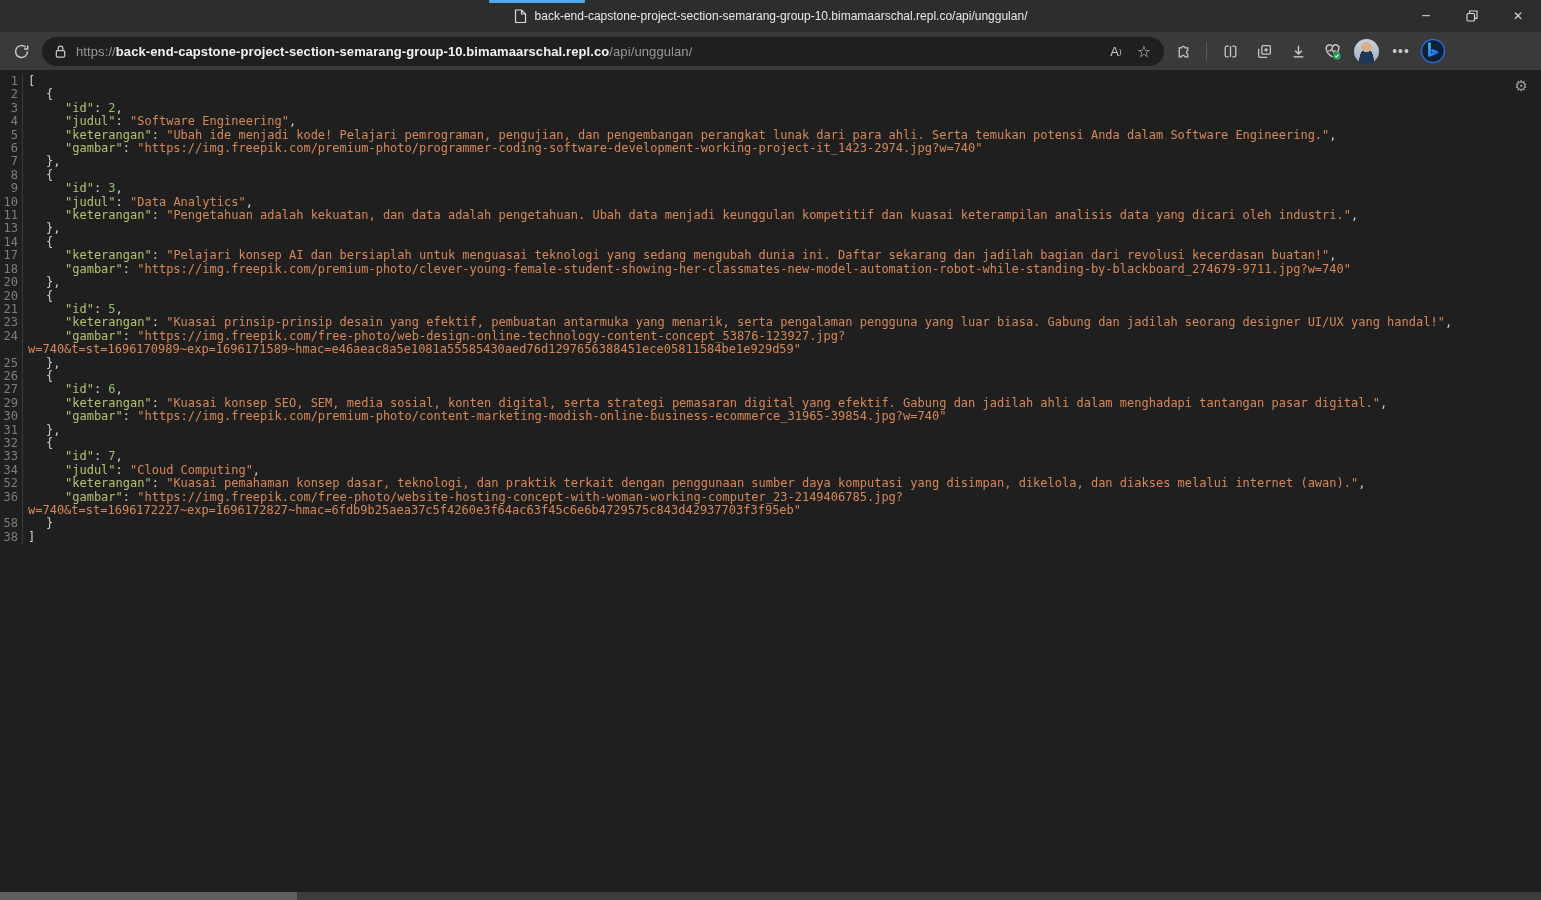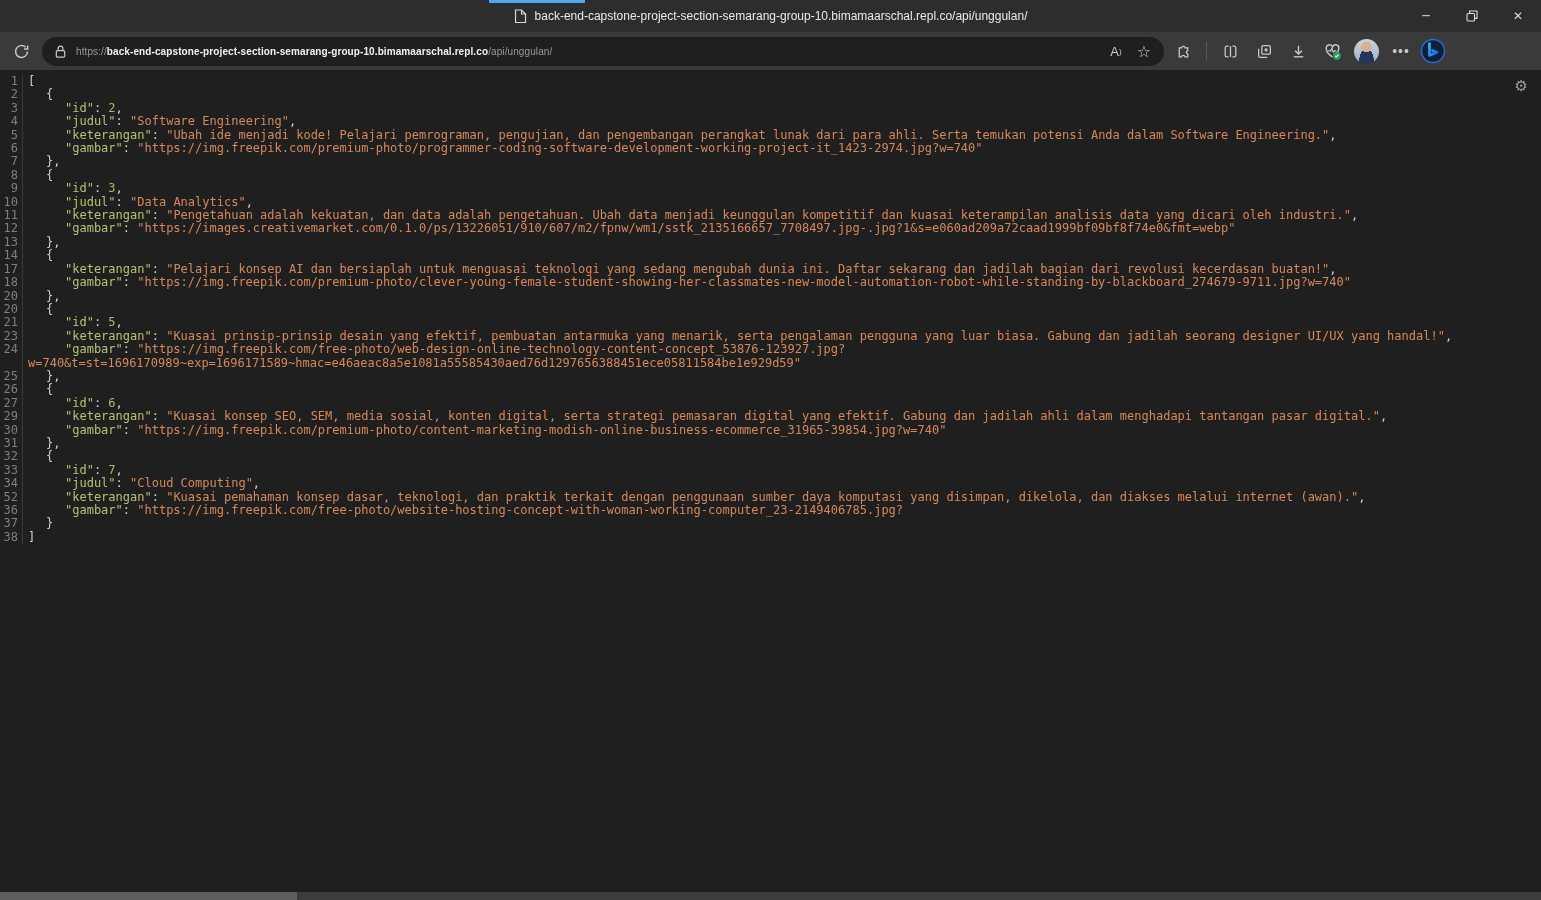--- a/index.html
+++ b/index.html
@@ -40,21 +40,21 @@
   .tb-btn {
     width:30px; height:30px; flex:0 0 auto; border-radius:5px;
     display:flex; align-items:center; justify-content:center; color:#c8c8c8;
   }
   .url-pill {
     width:1122px; height:29px; flex:0 0 auto; margin-left:2px;
     background:#1f1f1f; border-radius:15px;
     display:flex; align-items:center; padding:0 6px 0 12px; gap:9px;
   }
   .url-text {
-    font-size:10px; color:#999; white-space:nowrap; overflow:hidden;
+    font-size:13px; color:#999; white-space:nowrap; overflow:hidden;
     letter-spacing:.1px;
   }
   .url-text .domain { color:#f2f2f2; font-weight:bold; }
   .pill-right { margin-left:auto; display:flex; align-items:center; }
   .pill-icon {
     width:28px; height:26px; display:flex; align-items:center; justify-content:center;
     color:#c8c8c8; font-size:14px;
   }
   .readaloud { font-size:13px; color:#c8c8c8; }
   .readaloud sup { font-size:8px; }
@@ -271,24 +271,20 @@
       </div>
       <div class="row">
         <span class="ln">10</span>
         <span class="code i2"><span class="t-k">"judul"</span><span class="t-p">: </span><span class="t-s">"Data Analytics"</span><span class="t-p">,</span></span>
       </div>
       <div class="row">
         <span class="ln">11</span>
         <span class="code i2"><span class="t-k">"keterangan"</span><span class="t-p">: </span><span class="t-s">"Pengetahuan adalah kekuatan, dan data adalah pengetahuan. Ubah data menjadi keunggulan kompetitif dan kuasai keterampilan analisis data yang dicari oleh industri."</span><span class="t-p">,</span></span>
       </div>
       <div class="row">
-        <span class="ln">12</span>
-        <span class="code i2"><span class="t-k">"gambar"</span><span class="t-p">: </span><span class="t-s">"https://images.creativemarket.com/0.1.0/ps/13226051/910/607/m2/fpnw/wm1/sstk_2135166657_7708497.jpg-.jpg?1&amp;s=e060ad209a72caad1999bf09bf8f74e0&amp;fmt=webp"</span></span>
-      </div>
-      <div class="row">
         <span class="ln">13</span>
         <span class="code i1"><span class="t-p">},</span></span>
       </div>
       <div class="row">
         <span class="ln">14</span>
         <span class="code i1"><span class="t-p">{</span></span>
       </div>
       <div class="row">
         <span class="ln">17</span>
         <span class="code i2"><span class="t-k">"keterangan"</span><span class="t-p">: </span><span class="t-s">"Pelajari konsep AI dan bersiaplah untuk menguasai teknologi yang sedang mengubah dunia ini. Daftar sekarang dan jadilah bagian dari revolusi kecerdasan buatan!"</span><span class="t-p">,</span></span>
@@ -359,21 +355,25 @@
       </div>
       <div class="row">
         <span class="ln">52</span>
         <span class="code i2"><span class="t-k">"keterangan"</span><span class="t-p">: </span><span class="t-s">"Kuasai pemahaman konsep dasar, teknologi, dan praktik terkait dengan penggunaan sumber daya komputasi yang disimpan, dikelola, dan diakses melalui internet (awan)."</span><span class="t-p">,</span></span>
       </div>
       <div class="row">
         <span class="ln">36</span>
         <span class="code i2"><span class="t-k">"gambar"</span><span class="t-p">: </span><span class="t-s">"https://img.freepik.com/free-photo/website-hosting-concept-with-woman-working-computer_23-2149406785.jpg?</span></span>
       </div>
       <div class="row">
-        <span class="ln">37</span>
+        <span class="ln"></span>
+        <span class="code i0"><span class="t-s">w=740&amp;t=st=1696172227~exp=1696172827~hmac=6fdb9b25aea37c5f4260e3f64ac63f45c6e6b4729575c843d42937703f3f95eb"</span></span>
+      </div>
+      <div class="row">
+        <span class="ln">58</span>
         <span class="code i1"><span class="t-p">}</span></span>
       </div>
       <div class="row">
         <span class="ln">38</span>
         <span class="code i0"><span class="t-p">]</span></span>
       </div>
     </div>
 </div>
 
 <div class="hscroll">

